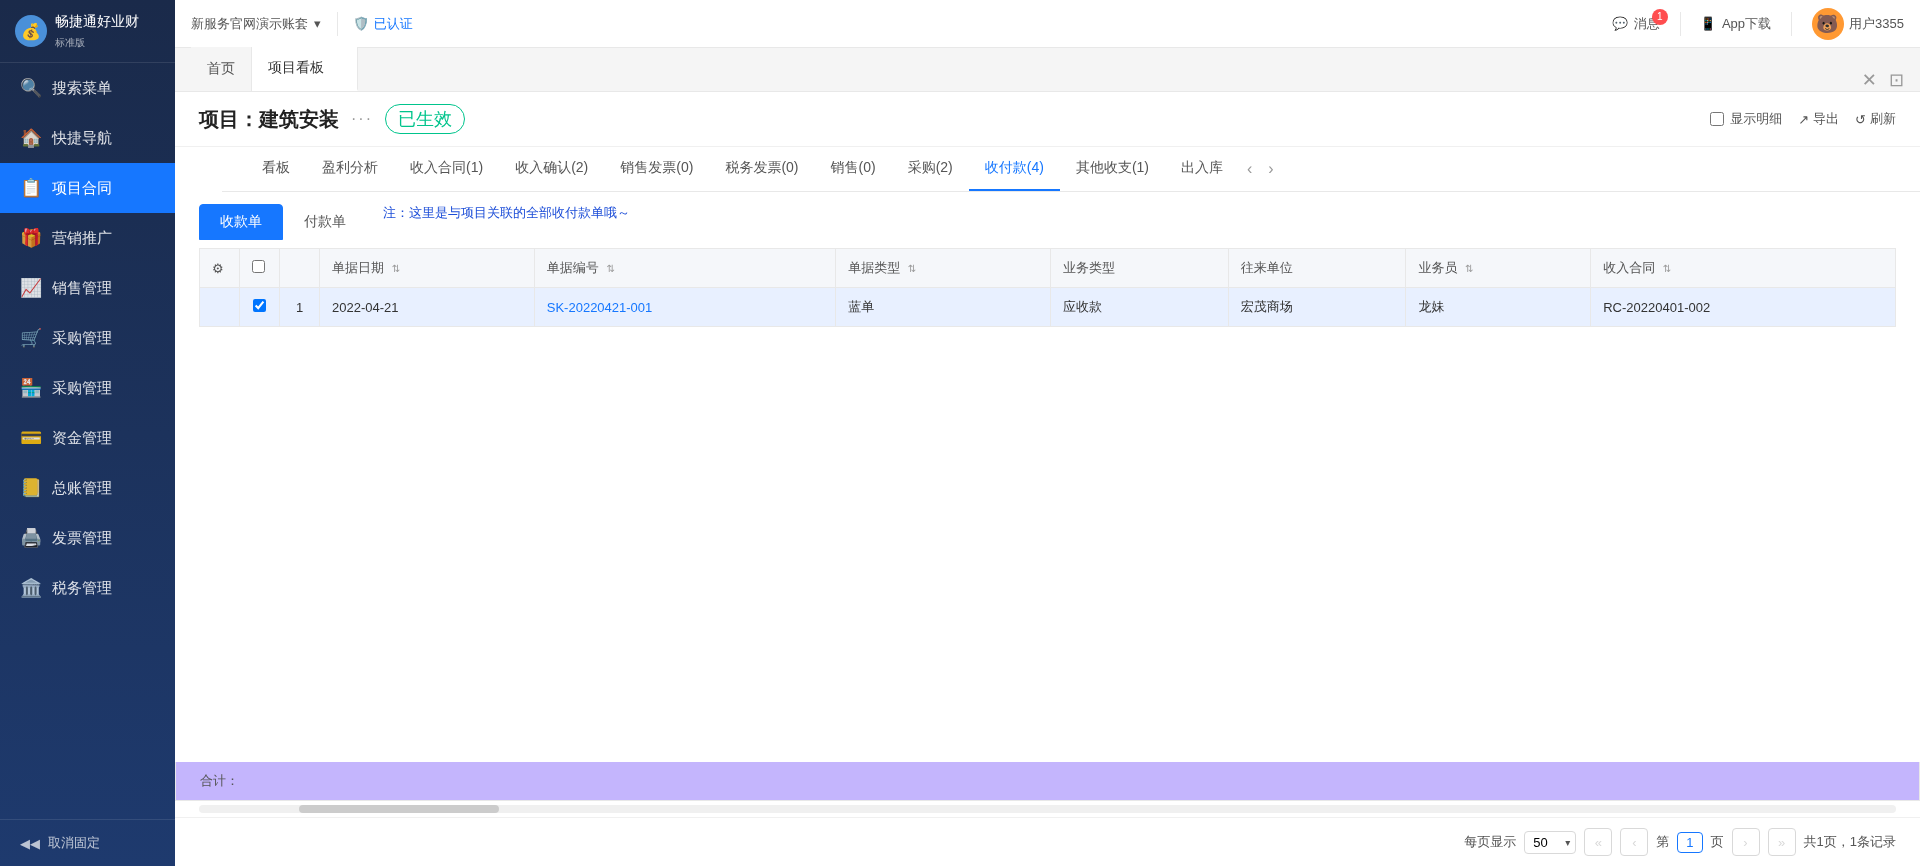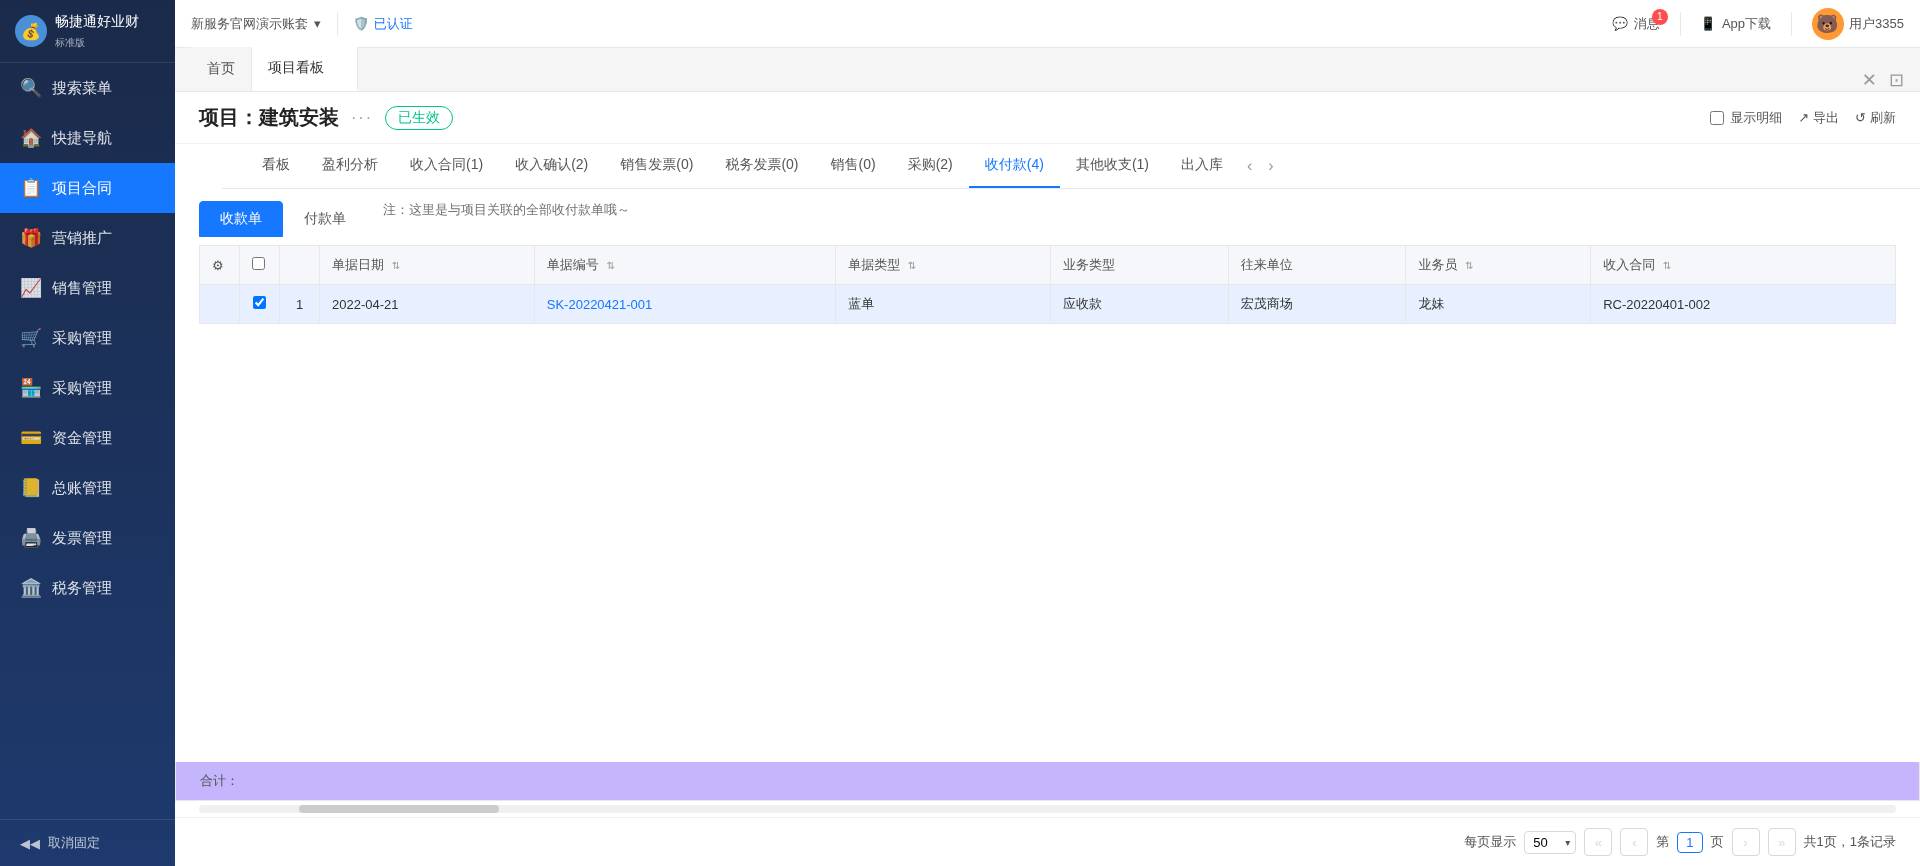--- a/index.html
+++ b/index.html
@@ -212,21 +212,21 @@
       color: #999;
       font-size: 16px;
       cursor: pointer;
       letter-spacing: 2px;
     }
     .status-badge {
       border: 1px solid #00c48c;
       color: #00c48c;
       border-radius: 20px;
       padding: 2px 12px;
-      font-size: 14px;
+      font-size: 18px;
     }
     .project-actions {
       margin-left: auto;
       display: flex;
       align-items: center;
       gap: 16px;
     }
     .show-detail {
       display: flex;
       align-items: center;
@@ -292,21 +292,21 @@
       border-radius: 4px 4px 0 0;
     }
     .inner-tab.active {
       background: #1677ff;
       color: #fff;
       border-color: #1677ff;
     }
     .inner-note {
       margin-left: 16px;
       font-size: 13px;
-      color: #737373;
+      color: #1d4ed8;
     }
 
     
     .table-area {
       flex: 1;
       overflow-y: auto;
       padding: 0 24px;
     }
     .data-table {
       width: 100%;

